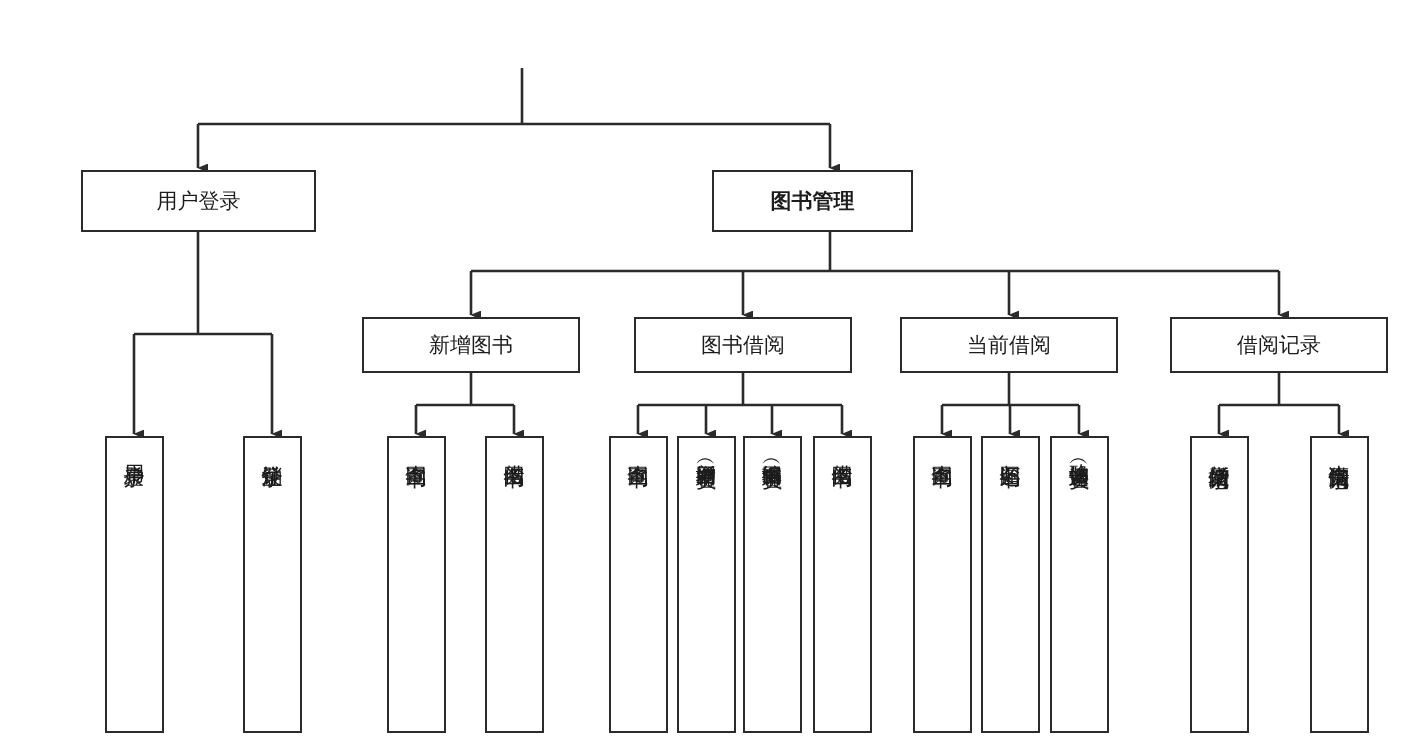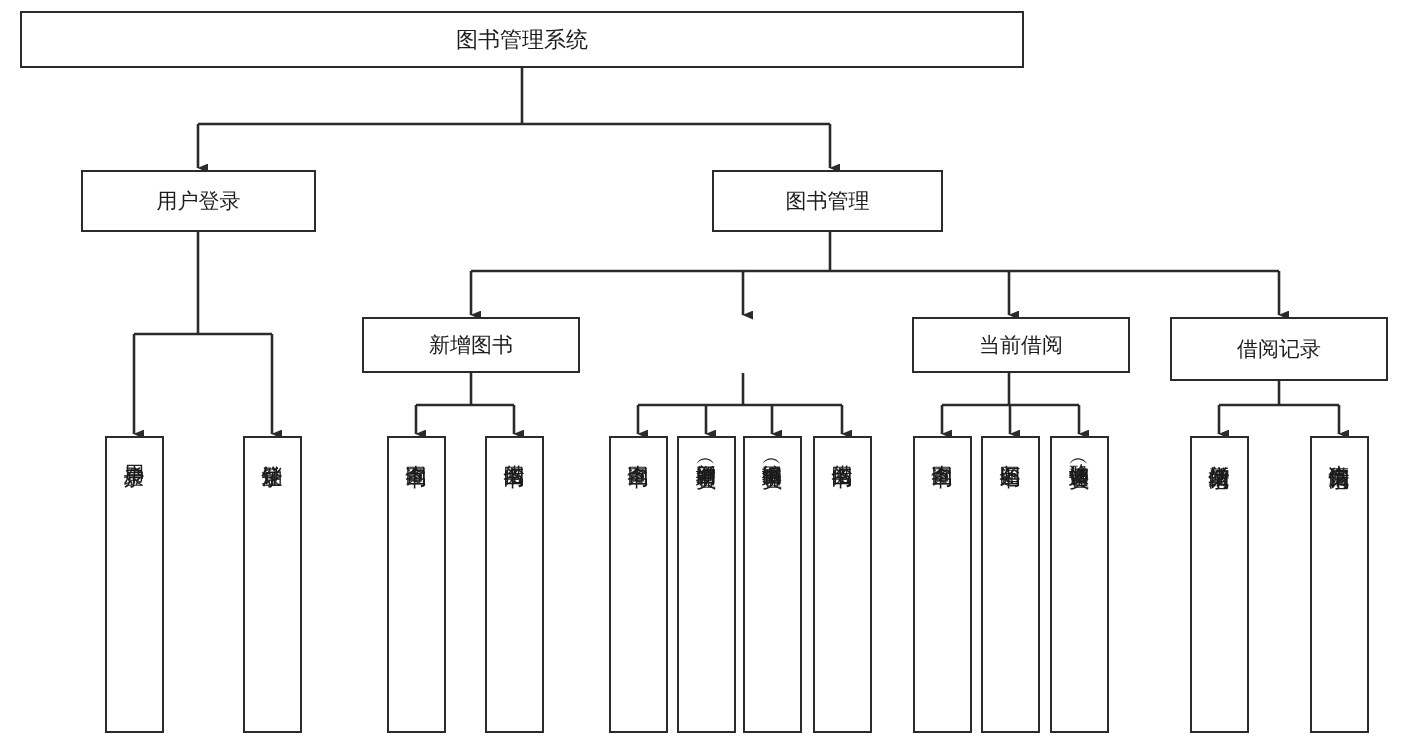--- a/index.html
+++ b/index.html
@@ -114,42 +114,42 @@
       <path d="M1010,405 L1010,434" marker-end="url(#arrowhead)"></path>
       <path d="M1079,405 L1079,434" marker-end="url(#arrowhead)"></path>
 
       <path d="M1279,373 L1279,405"></path>
       <path d="M1219,405 L1339,405"></path>
       <path d="M1219,405 L1219,434" marker-end="url(#arrowhead)"></path>
       <path d="M1339,405 L1339,434" marker-end="url(#arrowhead)"></path>
     </g>
   </svg>
 
-  <div class="node level-0" style="left:20px; top:11px; width:1004px; height:57px;">
-    <span class="node-label">图书管理系统</span>
-  </div>
 
   <div class="node level-1" style="left:81px; top:170px; width:235px; height:62px;">
     <span class="node-label">用户登录</span>
   </div>
 
-  <div class="node level-1" style="left:712px; top:170px; width:231px; height:62px;">
+  <div class="node level-1" style="left:712px; top:170px; width:201px; height:62px;font-weight:bold;">
     <span class="node-label">图书管理</span>
   </div>
 
   <div class="node level-2" style="left:362px; top:317px; width:218px; height:56px;">
     <span class="node-label">新增图书</span>
   </div>
 
-
-  <div class="node level-2" style="left:900px; top:317px; width:218px; height:56px;margin-left:12px;">
+  <div class="node level-2" style="left:634px; top:317px; width:218px; height:56px;">
+    <span class="node-label">图书借阅</span>
+  </div>
+
+  <div class="node level-2" style="left:900px; top:317px; width:218px; height:56px;">
     <span class="node-label">当前借阅</span>
   </div>
 
-  <div class="node level-2" style="left:1170px; top:317px; width:218px; height:64px;">
+  <div class="node level-2" style="left:1170px; top:317px; width:218px; height:56px;">
     <span class="node-label">借阅记录</span>
   </div>
 
   <div class="node leaf" style="left:105px; top:436px; width:59px; height:297px;">
     <span class="node-label">用户登录</span>
   </div>
 
   <div class="node leaf" style="left:243px; top:436px; width:59px; height:297px;">
     <span class="node-label">注销登录</span>
   </div>

